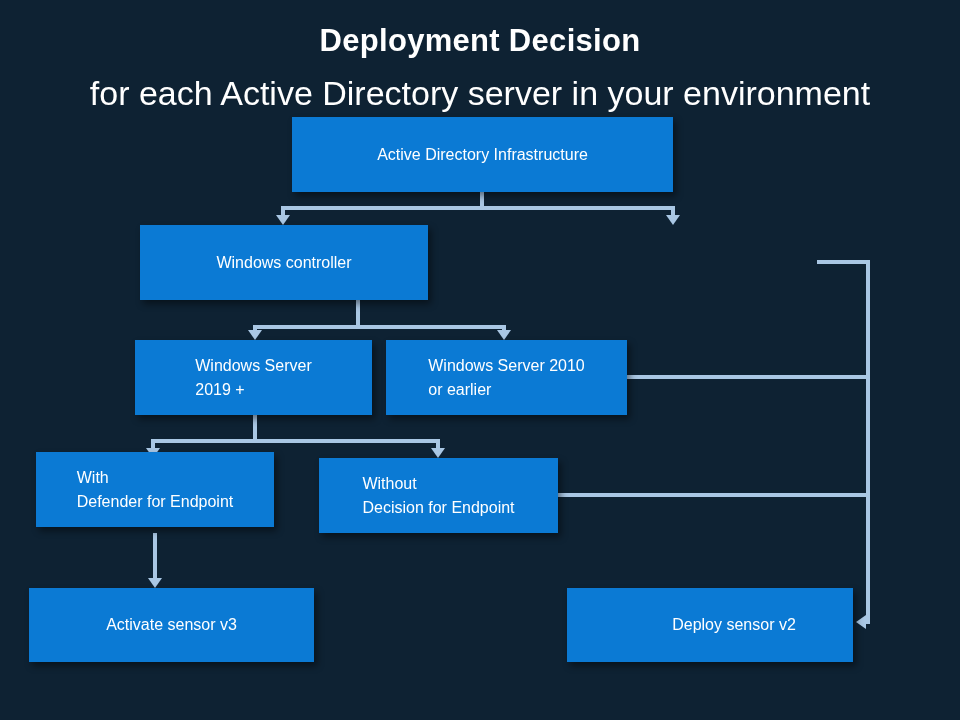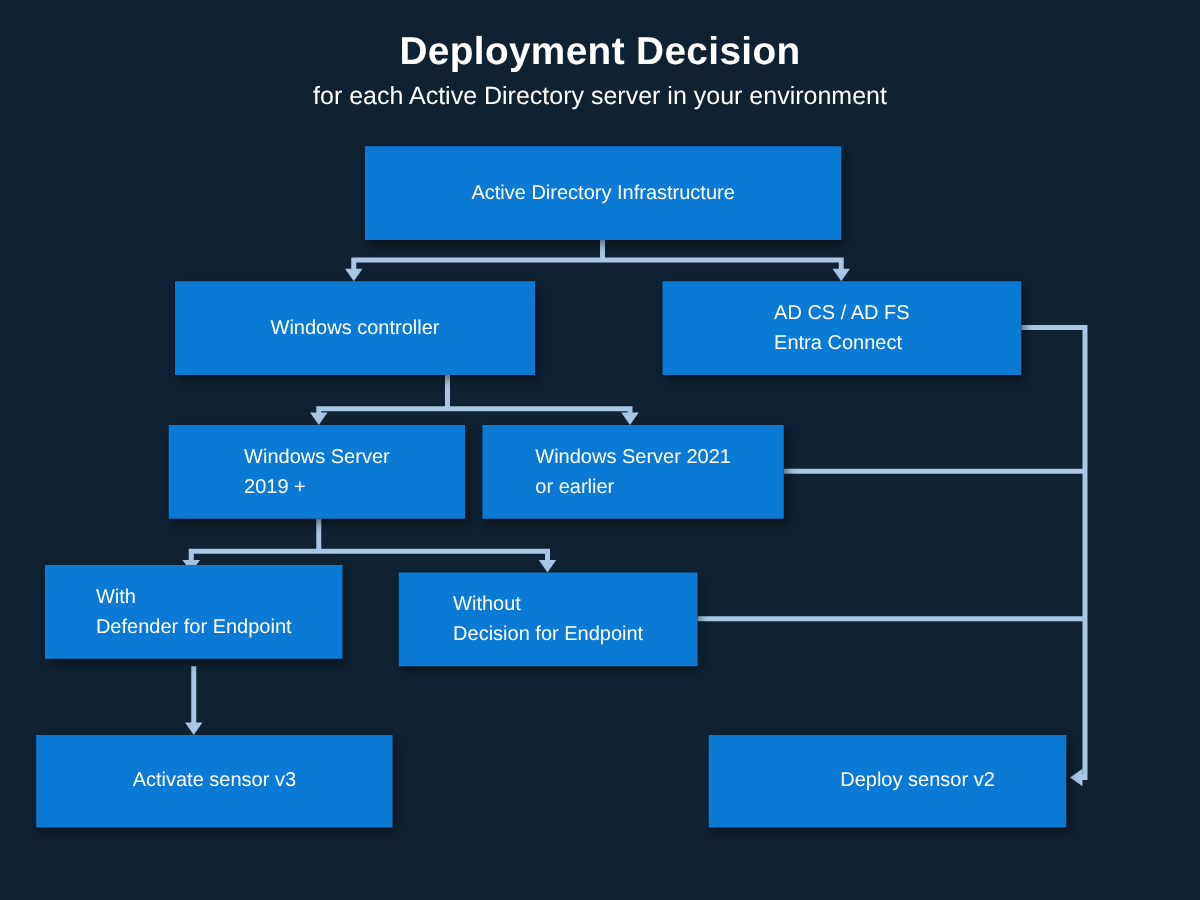--- a/index.html
+++ b/index.html
@@ -18,24 +18,24 @@
   }
   .stage{position:absolute;inset:0;width:960px;height:720px;}
   .header{position:absolute;top:22px;left:0;width:960px;text-align:center;color:var(--text);}
   .title{
     font-size:31px;
     font-weight:700;
     letter-spacing:0.3px;
     line-height:38px;
   }
   .subtitle{
-    font-size:20px;
+    font-size:34px;
     font-weight:400;
     line-height:34px;
-    margin-top:0;
+    margin-top:16px;
   }
   .connector-layer{position:absolute;top:0;left:0;z-index:1;}
   .connector-layer path{stroke:var(--connector);stroke-width:4;fill:none;}
   .connector-layer polygon{fill:var(--connector);stroke:none;}
   .node{
     position:absolute;
     z-index:2;
     background:var(--node-fill);
     color:var(--text);
     display:flex;
@@ -107,32 +107,28 @@
   </svg>
 
   <div class="node n-infra">
     <span class="label">Active Directory Infrastructure</span>
   </div>
 
   <div class="node n-dc">
     <span class="label">Windows controller</span>
   </div>
 
-  <div class="node n-adcs">
-    <span class="label">AD CS / AD FS
-Entra Connect</span>
-  </div>
 
   <div class="node n-ws2019">
     <span class="label">Windows Server
 2019 +</span>
   </div>
 
   <div class="node n-ws2016">
-    <span class="label">Windows Server 2021
+    <span class="label">Windows Server 2010
 or earlier</span>
   </div>
 
   <div class="node n-with">
     <span class="label">With
 Defender for Endpoint</span>
   </div>
 
   <div class="node n-without">
     <span class="label">Without

